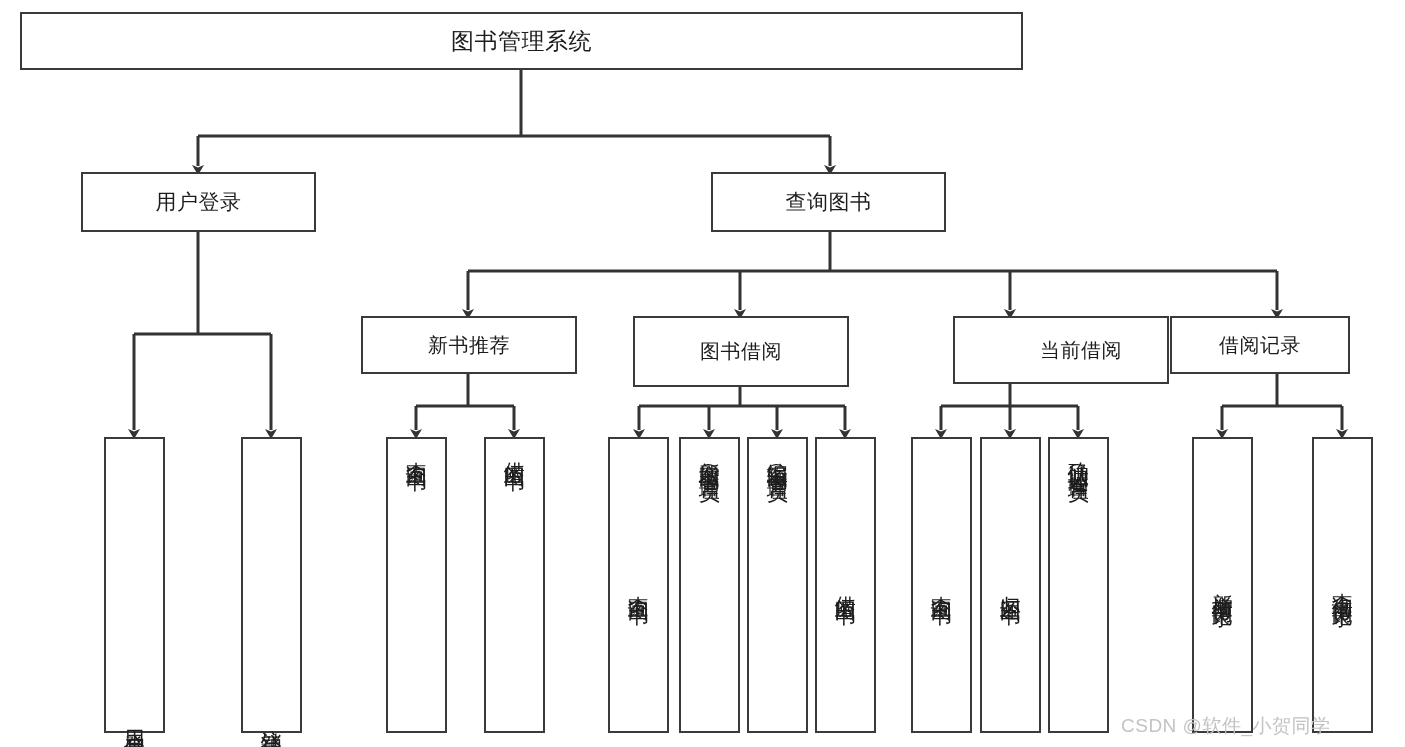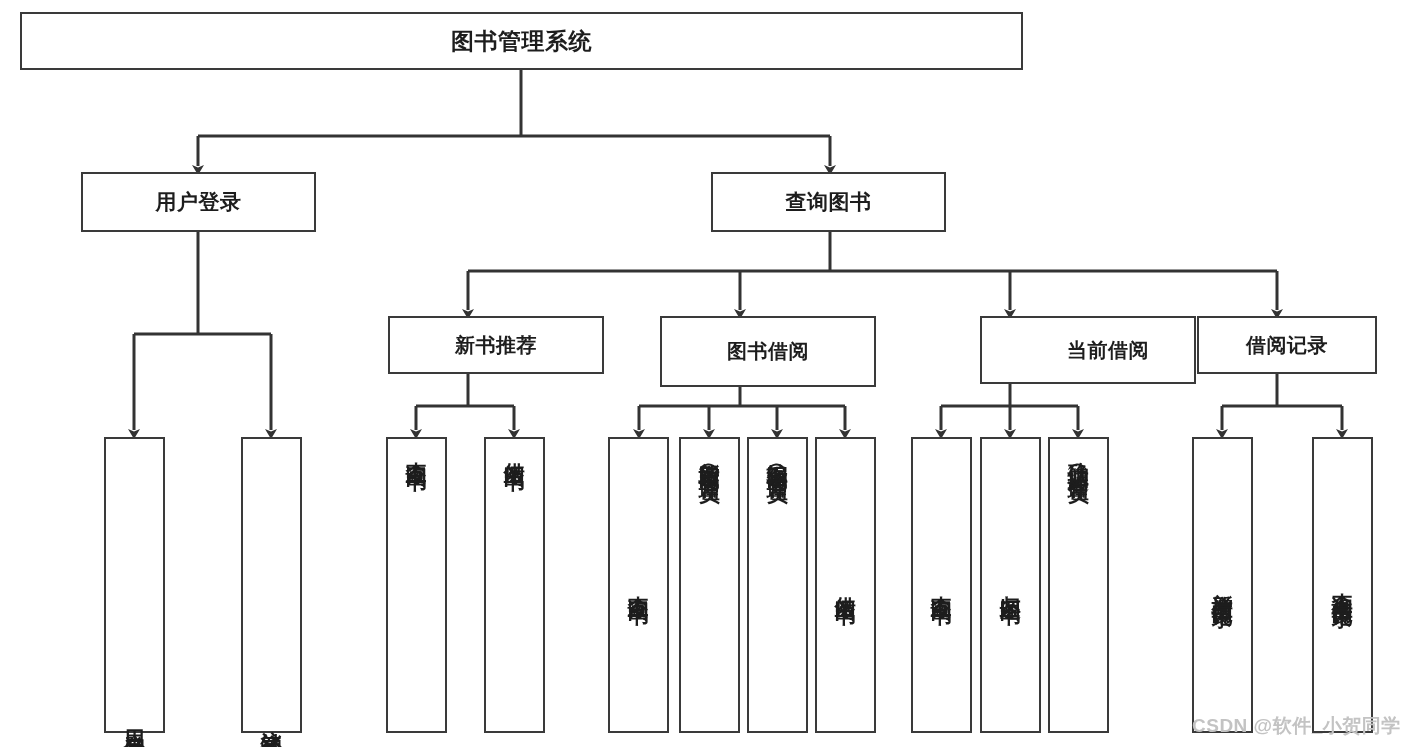--- a/index.html
+++ b/index.html
@@ -10,21 +10,20 @@
   }
   body {
     font-family: "Liberation Sans", "DejaVu Sans", sans-serif;
   }
   #canvas {
     position: relative;
     width: 1405px;
     height: 747px;
     background: #ffffff;
     overflow: hidden;
-    font-weight: bold;
   }
   #wires {
     position: absolute;
     left: 0;
     top: 0;
     width: 1405px;
     height: 747px;
     pointer-events: none;
   }
   .node {
@@ -38,41 +37,41 @@
     color: #1d1d1d;
     z-index: 2;
   }
   .node-label {
     display: block;
     letter-spacing: 0.5px;
     white-space: nowrap;
   }
   .node.root { font-size: 23px; }
   .node.lvl2 { font-size: 21px; }
-  .node.lvl3 { font-size: 20px; margin-left: 27px; }
+  .node.lvl3 { font-size: 20px; }
 
   
   .node.leaf {
     padding: 6px 2px;
     font-size: 21px;
   }
   .node.leaf .node-label {
     writing-mode: vertical-rl;
     text-orientation: upright;
     white-space: nowrap;
     line-height: 1.02;
     letter-spacing: 3px;
   }
   .node.leaf.align-bottom { align-items: flex-end; }
   .node.leaf.align-top    { align-items: flex-start; }
   .node.leaf.align-mid    { align-items: center; }
 
   .watermark {
     position: absolute;
-    left: 1192px;
+    left: 1121px;
     top: 713px;
     font-size: 19px;
     color: #c3c3c3;
     white-space: nowrap;
     z-index: 3;
     letter-spacing: 0.5px;
   }
 </style>
 </head>
 <body>

